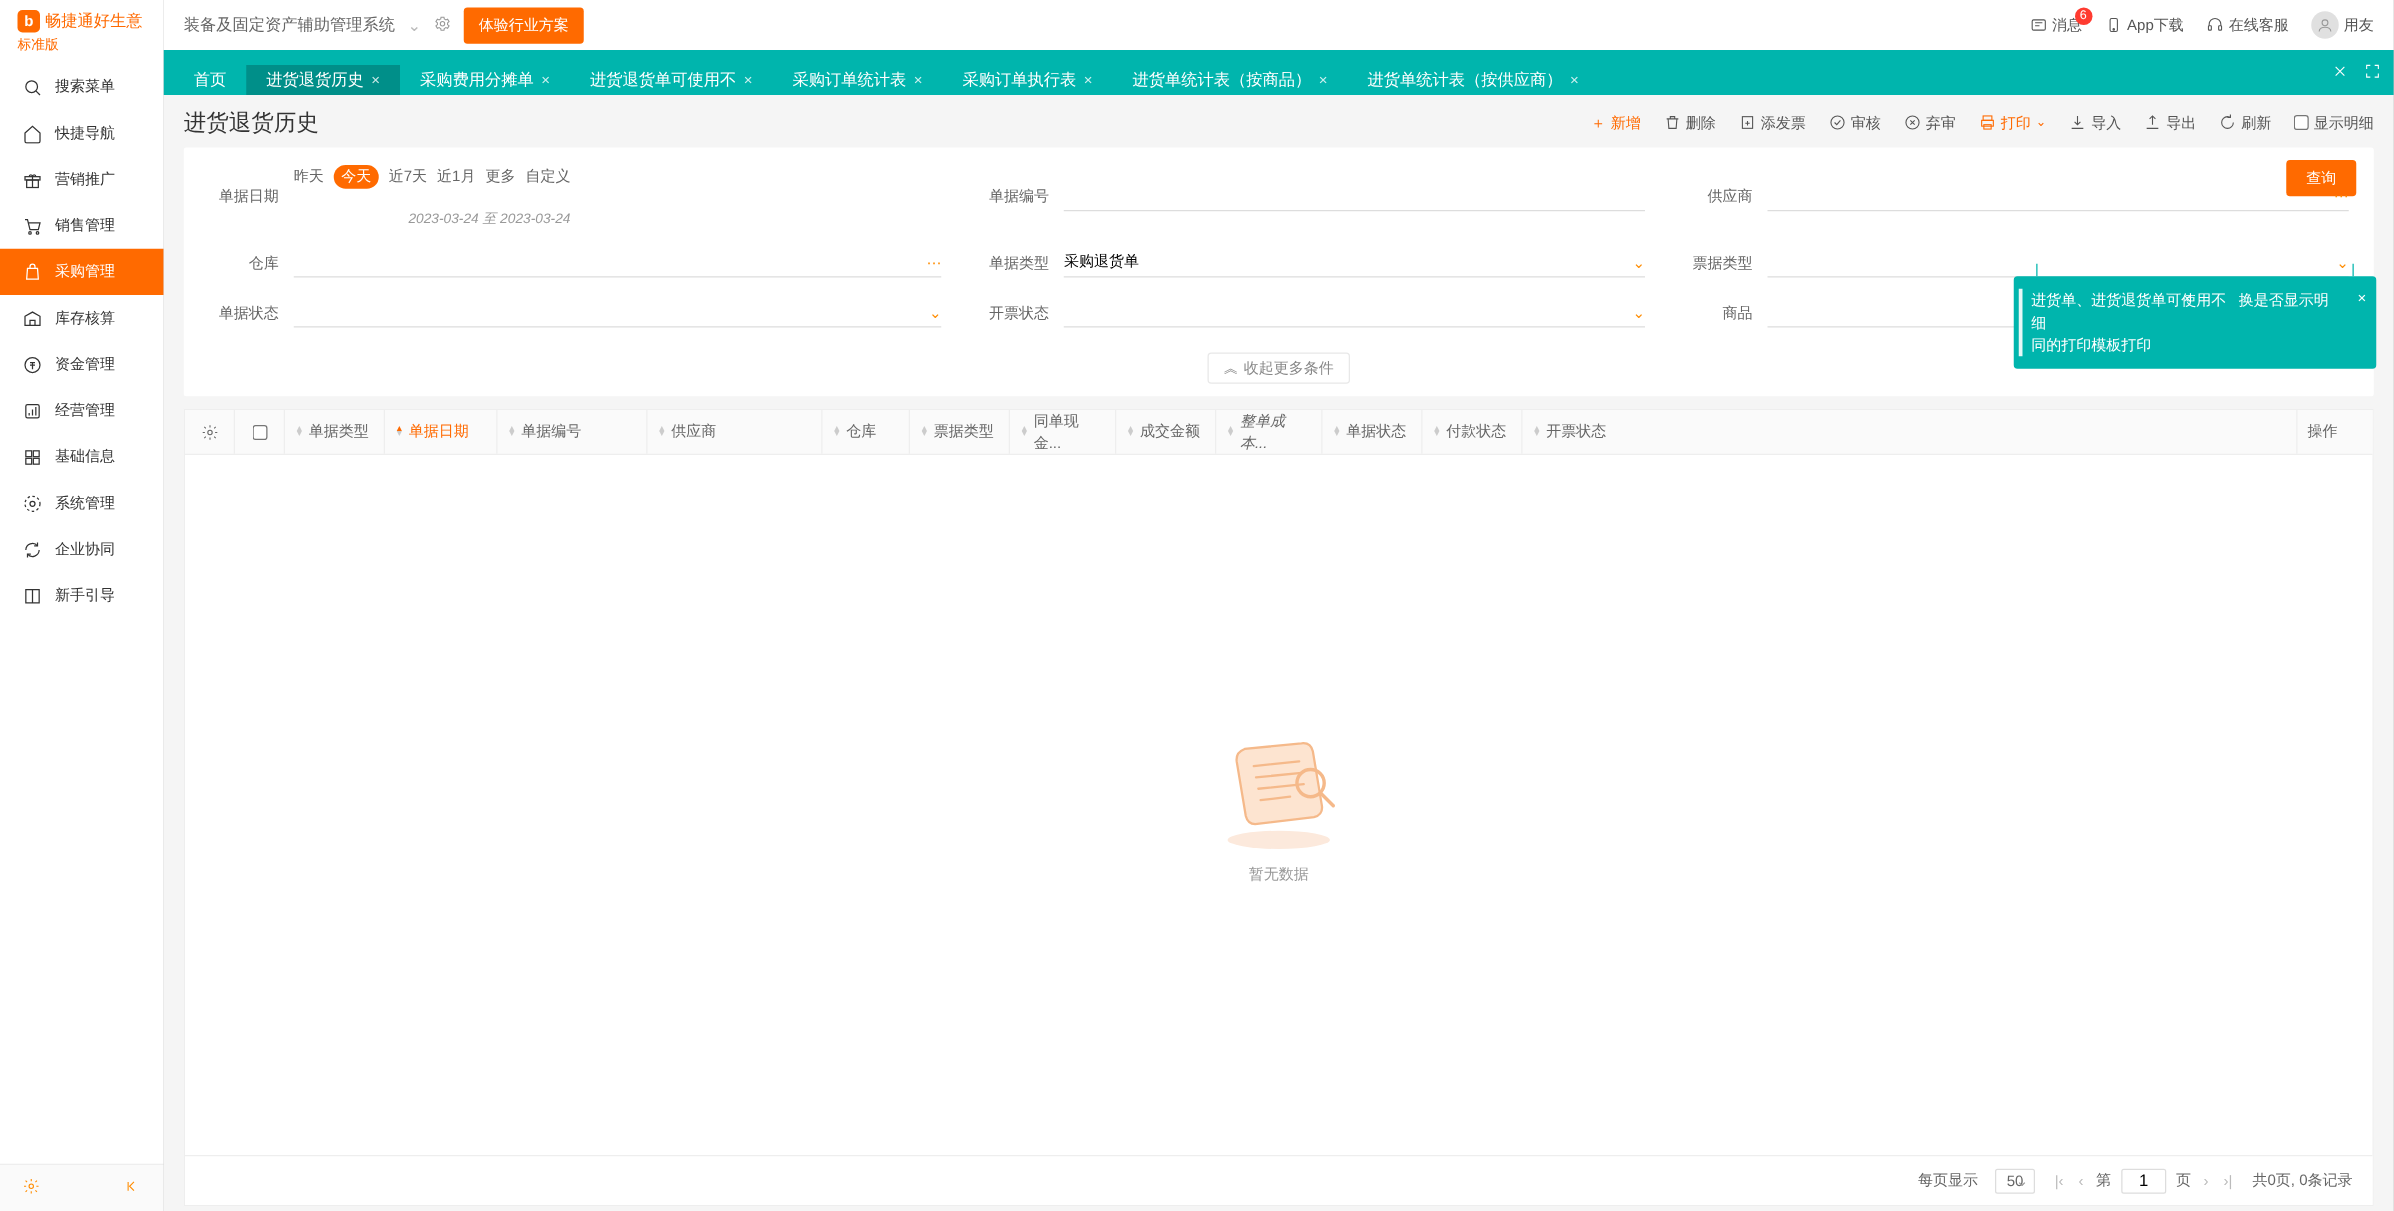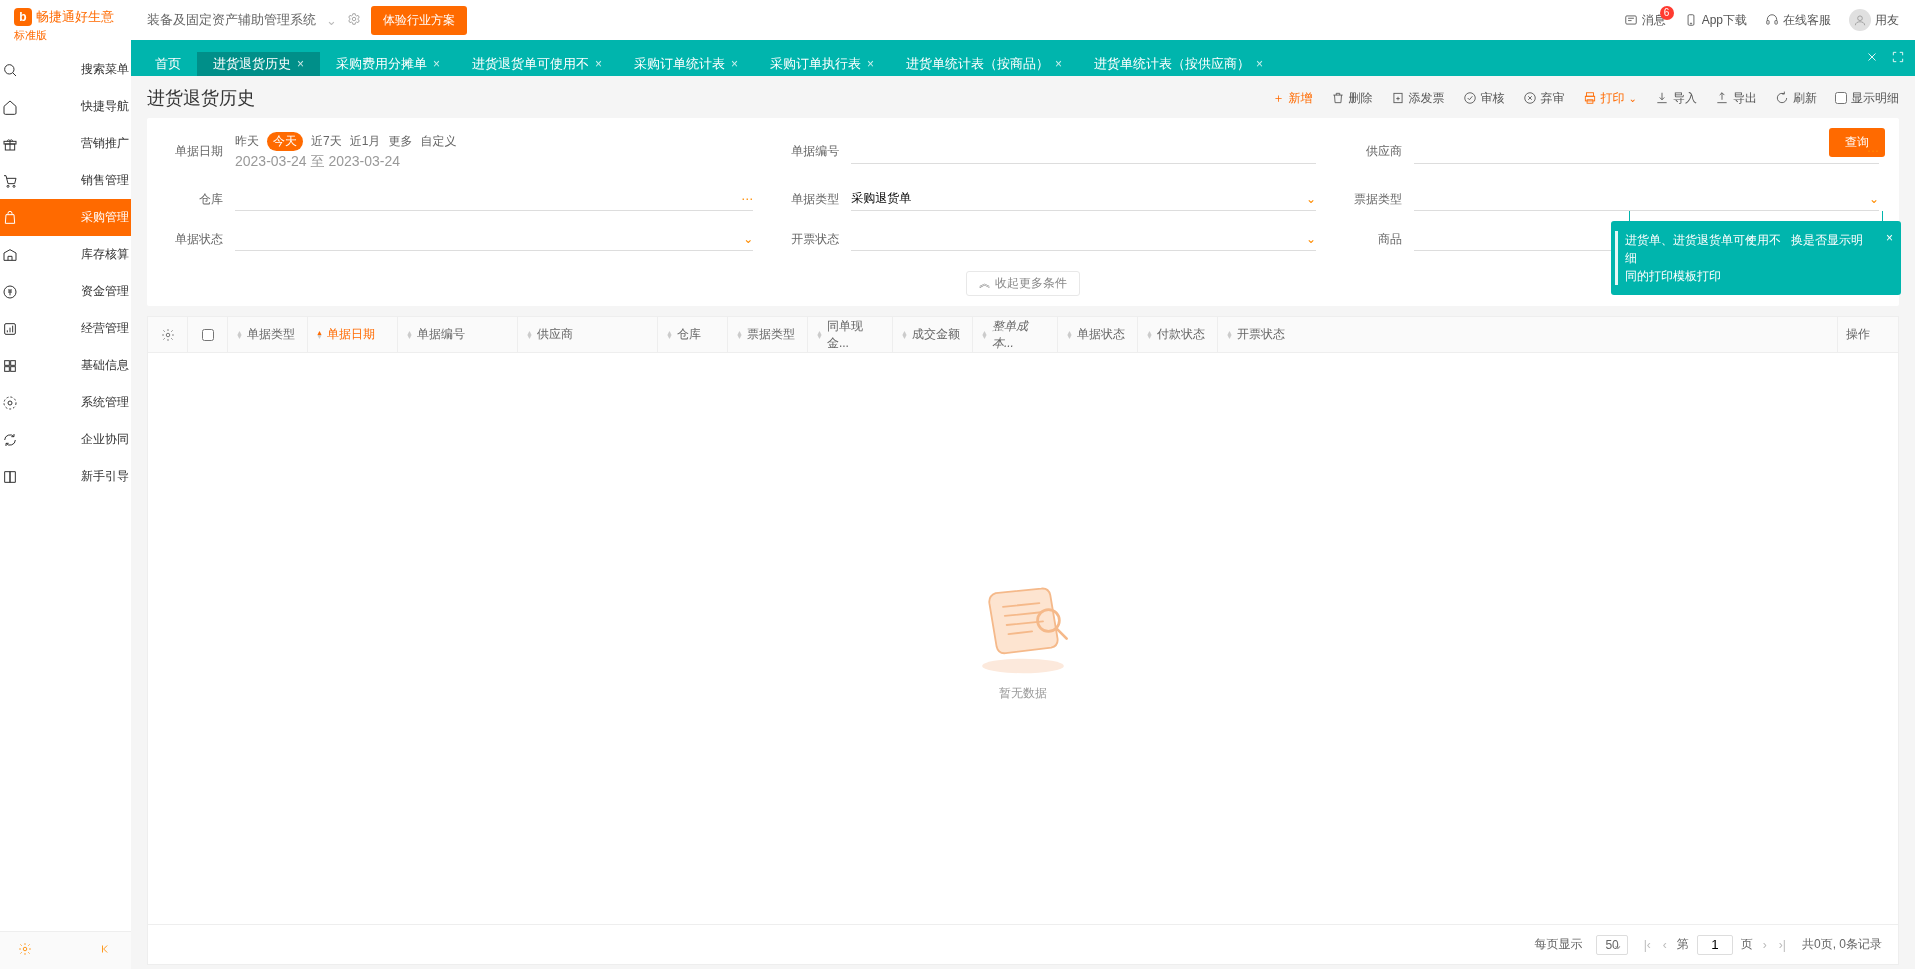--- a/index.html
+++ b/index.html
@@ -7,21 +7,21 @@
 .app { display:flex; height:969px; width:1915px; }
 
 
 .sidebar { width:131px; background:#fff; display:flex; flex-direction:column; }
 .logo-block { padding:8px 14px; }
 .logo-row { display:flex; align-items:center; gap:4px; }
 .logo-icon { width:18px; height:18px; background:#ff6a00; border-radius:4px; display:flex; align-items:center; justify-content:center; color:#fff; font-weight:bold; font-size:12px; }
 .logo-text { color:#ff6a00; font-size:13px; font-weight:500; }
 .edition { color:#ff6a00; font-size:11px; margin-top:2px; }
 .nav { flex:1; }
-.nav-item { display:flex; align-items:center; gap:10px; padding:10px 2px; color:#333; cursor:pointer;justify-content:space-between; }
+.nav-item { display:flex; align-items:center; gap:10px; padding:10px 18px; color:#333; cursor:pointer; }
 .nav-item.active { background:#ff6a00; color:#fff; }
 .nav-icon { width:16px; height:16px; display:inline-flex; align-items:center; justify-content:center; }
 .nav-icon svg { width:16px; height:16px; stroke:currentColor; fill:none; stroke-width:1.5; }
 .sidebar-footer { display:flex; justify-content:space-between; padding:10px 18px; border-top:1px solid #eee; background:#fafafa; }
 .sidebar-footer span { color:#ff8c00; cursor:pointer; }
 
 
 .main { flex:1; display:flex; flex-direction:column; background:#a3a3a3; }
 
 
@@ -55,25 +55,25 @@
 
 
 .filter-panel { background:#fff; padding:14px 20px 6px; border-radius:2px; position:relative; }
 .filter-row { display:flex; gap:30px; margin-bottom:16px; }
 .filter-cell { display:flex; align-items:center; gap:12px; flex:1; }
 .filter-label { width:56px; text-align:right; color:#666; font-size:12px; flex-shrink:0; }
 .filter-input { flex:1; border:none; border-bottom:1px solid #ddd; height:24px; font-size:12px; outline:none; background:transparent; }
 .filter-input-wrap { flex:1; position:relative; display:flex; align-items:center; border-bottom:1px solid #ddd; height:24px; }
 .filter-input-wrap input { border:none; flex:1; outline:none; font-size:12px; background:transparent; }
 .drop-ic { color:#ff8c00; font-size:12px; cursor:pointer; }
-.date-opts { display:flex; flex-direction:column; gap:2px; }
+.date-opts { display:flex; flex-direction:column; gap:16px;align-items:flex-end; }
 .date-tags { display:flex; gap:8px; align-items:center; }
 .date-tag { color:#666; cursor:pointer; font-size:12px; }
 .date-tag.active { background:#ff6a00; color:#fff; padding:1px 6px; border-radius:10px; }
-.date-range { color:#999; font-size:14px; }
+.date-range { color:#999; font-size:11px;font-style:italic; }
 .search-btn-wrap{ position:absolute; top:10px; right:14px; }
 .collapse-row { text-align:center; padding:4px 0; }
 .collapse-btn{ display:inline-flex;align-items:center;gap:4px;background:#fff;border:1px solid #e8e8e8;border-radius:3px;padding:3px 12px;color:#888;cursor:pointer;font-size:12px;}
 
 
 .tip { position:absolute; top:145px; right:14px; background:#00b5ad; color:#fff; padding:10px 30px 10px 14px; border-radius:3px; font-size:12px; max-width:290px; line-height:1.5; z-index:10; }
 .tip .tip-close{position:absolute; right:8px; top:8px; cursor:pointer;}
 .tip .tip-close2{position:absolute; right:148px; top:10px; cursor:pointer; font-size:11px;}
 .tip::before{content:"";position:absolute;left:4px;top:10px;bottom:10px;width:3px;background:rgba(255,255,255,0.9);}
 .tip-arrow{position:absolute;top:-10px;left:18px;width:1px;height:10px;background:#00b5ad;}

